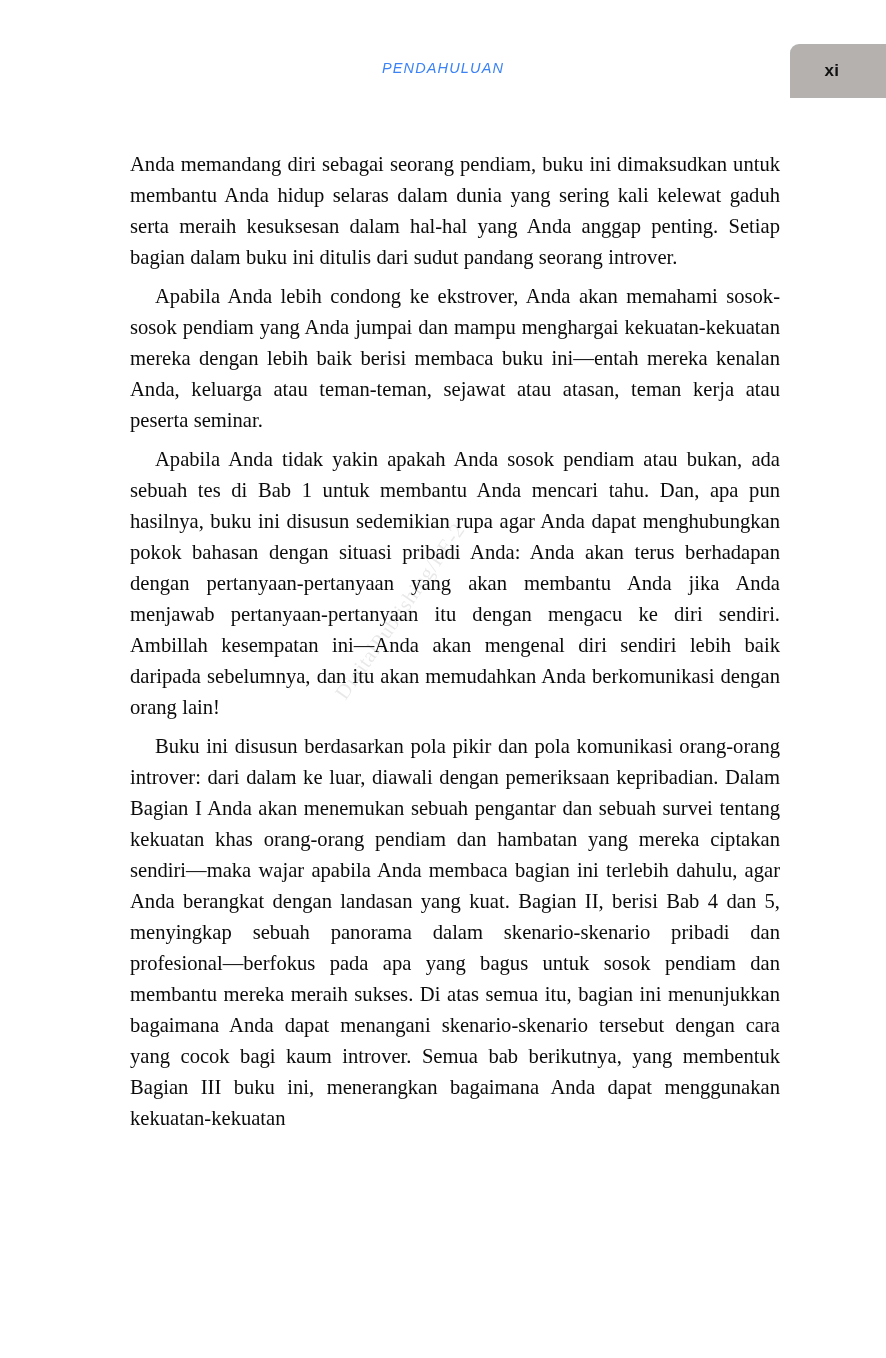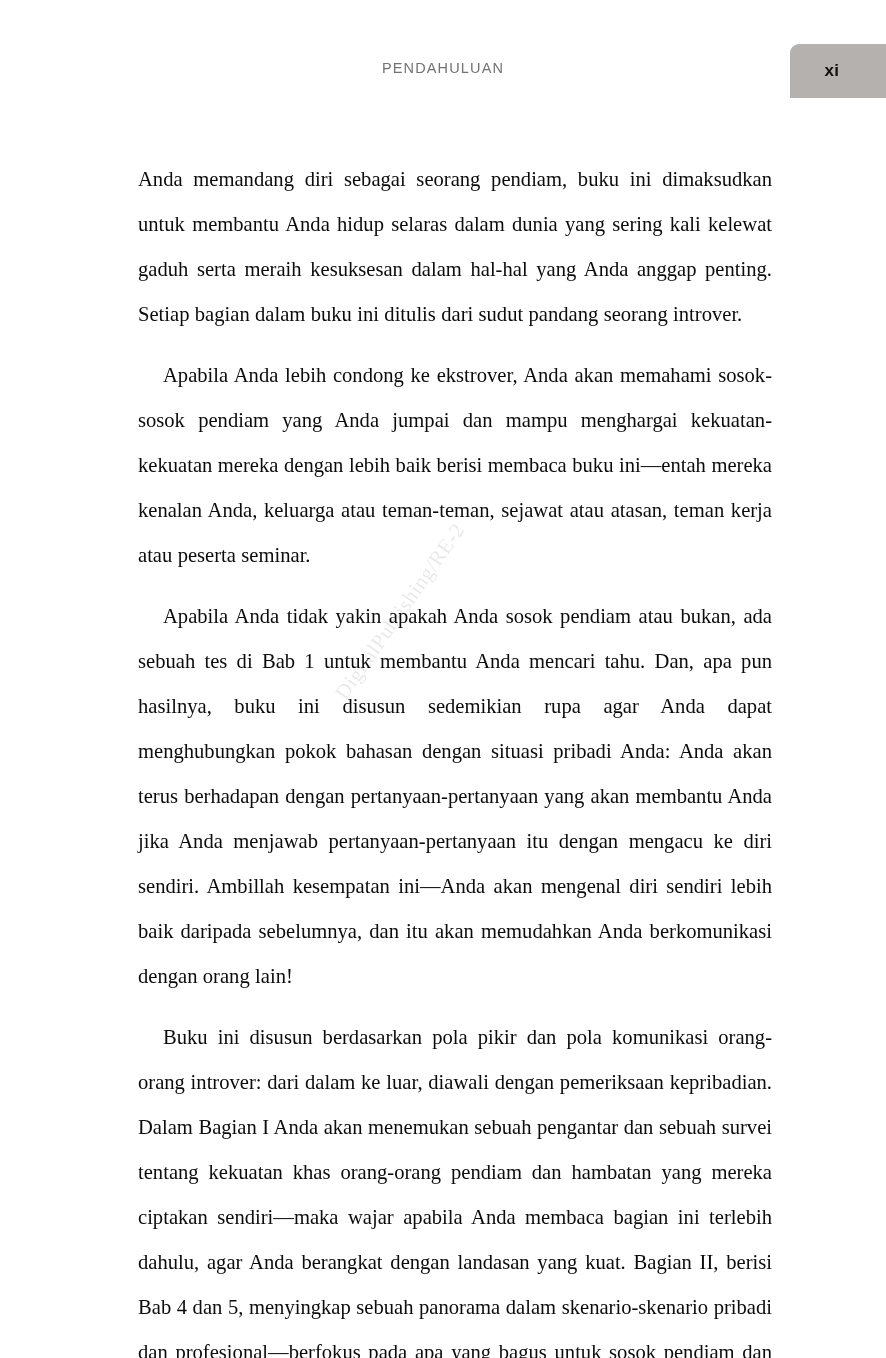--- a/index.html
+++ b/index.html
@@ -36,23 +36,24 @@
   }
   #running-head {
     position: absolute;
     top: 61px;
     left: 0;
     width: 886px;
     text-align: center;
     font-family: "Liberation Sans", "DejaVu Sans", sans-serif;
     font-size: 14.5px;
     letter-spacing: 1.15px;
-    color: #737373;
+    color: #3b82f6;
     line-height: 1;
     white-space: nowrap;
+    font-style: italic;
   }
   #page-tab {
     position: absolute;
     top: 44px;
     left: 790px;
     width: 96px;
     height: 54px;
     background: #b4b1af;
     border-top-left-radius: 9px;
     border-bottom-left-radius: 0;
@@ -92,23 +93,23 @@
   }
 
   
   #text-column {
     position: absolute;
     top: 141px;
     left: 122px;
     width: 666px;
   }
   .para {
-    margin: 16px;
+    margin: 8px;
     font-size: 20.6px;
-    line-height: 45px;
+    line-height: 31px;
     text-align: justify;
     text-align-last: left;
     color: #0b0b0b;
     -webkit-hyphens: none;
     hyphens: none;
     word-spacing: 0.2px;
   }
   .para.indent {
     text-indent: 25px;
   }

